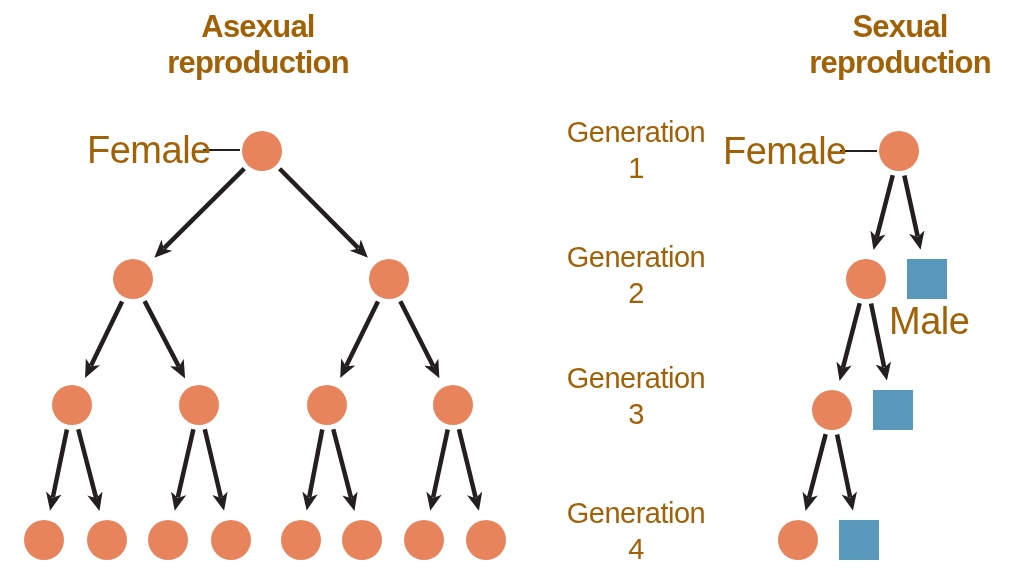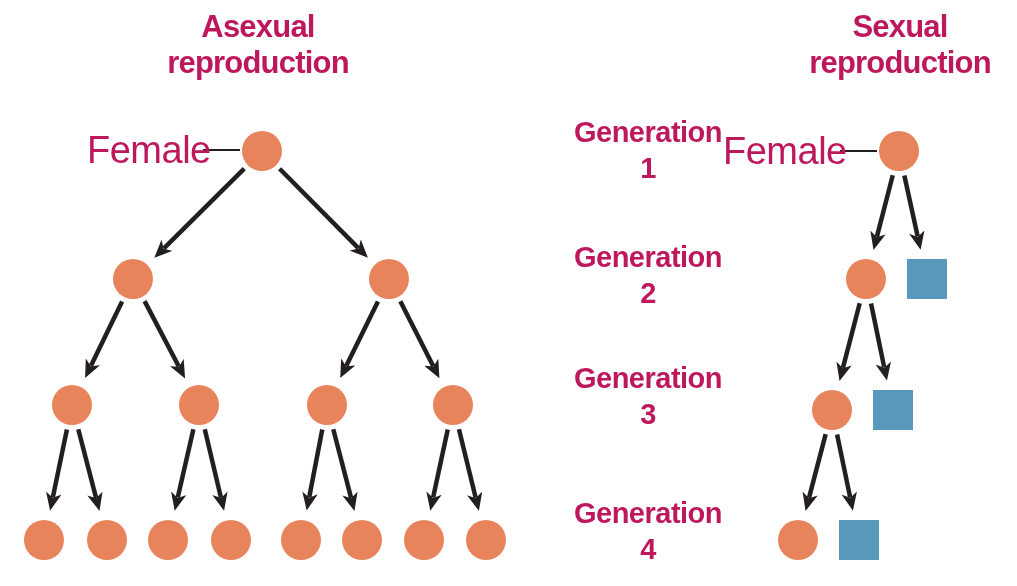--- a/index.html
+++ b/index.html
@@ -1,29 +1,29 @@
 <!DOCTYPE html>
 <html><head>
 <meta charset="utf-8">
 <style>
   html,body{margin:0;padding:0;background:#ffffff;}
   .stage{
     position:relative;width:1017px;height:586px;background:#ffffff;overflow:hidden;
-    font-family:"Liberation Sans", sans-serif;color:#be185d;
+    font-family:"Liberation Sans", sans-serif;color:#a16207;
   }
   .diagram-svg{position:absolute;left:0;top:0;width:1017px;height:586px;}
   .title{
     position:absolute;width:240px;text-align:center;
     font-size:31px;font-weight:bold;line-height:36px;letter-spacing:-0.8px;
   }
   .title-asexual{left:138px;top:9px;}
   .title-sexual{left:780px;top:9px;}
   .gen-label{
-    position:absolute;left:548px;width:200px;text-align:center;
-    font-size:29px;line-height:36px;letter-spacing:-0.5px;font-weight:700;
+    position:absolute;left:536px;width:200px;text-align:center;
+    font-size:29px;line-height:36px;letter-spacing:-0.5px;font-weight:400;
   }
   .gen-1{top:114px;}
   .gen-2{top:239px;}
   .gen-3{top:360px;}
   .gen-4{top:495px;}
   .side-label{position:absolute;font-size:38px;line-height:33px;letter-spacing:-0.5px;}
   .female-left{left:87px;top:134px;width:110px;text-align:right;}
   .female-right{left:723px;top:135px;width:110px;text-align:right;}
   .male-label{left:889px;top:305px;width:80px;text-align:center;}
 </style>
@@ -106,14 +106,15 @@
     <div>Generation</div>
     <div>3</div>
   </div>
   <div class="gen-label gen-4">
     <div>Generation</div>
     <div>4</div>
   </div>
 
   <div class="side-label female-left">Female</div>
   <div class="side-label female-right">Female</div>
+  <div class="side-label male-label">Male</div>
 
 </div>
 
 </body></html>

